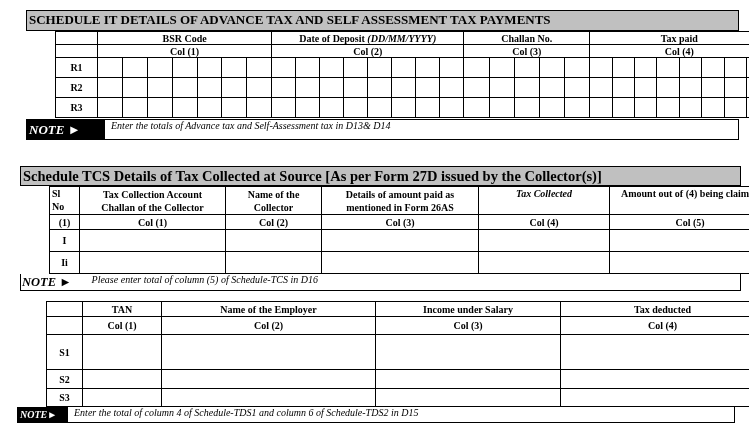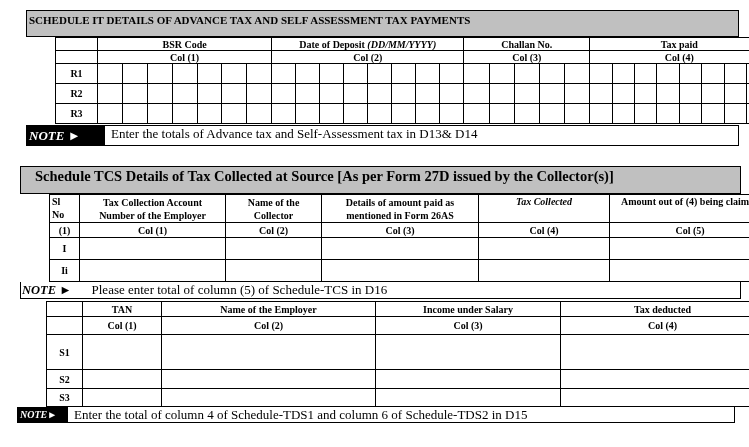--- a/index.html
+++ b/index.html
@@ -8,30 +8,30 @@
   .sec { position:absolute; }
   .title { background:#c0c0c0; border:1.5px solid #000; font-weight:bold; box-sizing:border-box;
            white-space:nowrap; overflow:hidden; }
   table { border-collapse:collapse; table-layout:fixed; width:100%; }
   td { border:1px solid #000; padding:0; font-size:10px; font-weight:bold; text-align:center;
        vertical-align:middle; overflow:hidden; white-space:nowrap; }
   .outer { border:1.5px solid #000; box-sizing:border-box;margin-left:29px; }
   .note { display:flex; align-items:flex-start; border:1.5px solid #000; border-top:none; box-sizing:border-box; }
   .note-label { background:#000; color:#fff; font-weight:bold; font-style:italic; height:100%;
                 display:flex; align-items:center; box-sizing:border-box; }
-  .note-text { font-size:13px; padding-left:6px; white-space:nowrap; }
+  .note-text { font-style:italic; font-size:10px; padding-left:6px; white-space:nowrap; }
   .wrap { white-space:normal; line-height:13px; }
   .left { text-align:left; padding-left:2px; }
   .ital { font-style:italic; }
 </style>
 </head>
 <body>
 
 <div class="sec" style="left:26px; top:10px; width:713px;">
-  <div class="title" style="height:27px; font-size:11px; line-height:18px; padding-left:2px;">SCHEDULE IT  DETAILS OF ADVANCE TAX AND SELF ASSESSMENT TAX PAYMENTS</div>
+  <div class="title" style="height:21px; font-size:13px; line-height:18px; padding-left:2px;">SCHEDULE IT  DETAILS OF ADVANCE TAX AND SELF ASSESSMENT TAX PAYMENTS</div>
   <table class="outer" style="border-top:none;">
     <colgroup>
       <col style="width:42px">
       <col span="7" style="width:24.9px">
       <col span="8" style="width:24px">
       <col span="5" style="width:25.2px">
       <col span="8" style="width:22.4px">
     </colgroup>
     <tbody>
         <tr style="height:13px;">
@@ -143,39 +143,39 @@
     </tr>
   </tbody>
     </table>
   <div class="note" style="height:21px; margin-top:1px; border-top:1.5px solid #000;">
     <div class="note-label" style="width:78px; font-size:13px; padding-left:2px;">NOTE ►</div>
     <div class="note-text">Enter the totals of Advance tax and Self-Assessment tax  in D13&amp; D14</div>
   </div>
 </div>
 
 <div class="sec" style="left:20px; top:166px; width:721px;">
-  <div class="title" style="height:28px; font-size:14.5px; line-height:18px; padding-left:14px; border-left:1.5px solid #000;">Schedule TCS   Details of Tax Collected at Source [As per Form 27D issued by the Collector(s)]</div>
+  <div class="title" style="height:20px; font-size:14.5px; line-height:18px; padding-left:2px; border-left:1.5px solid #000;">Schedule TCS   Details of Tax Collected at Source [As per Form 27D issued by the Collector(s)]</div>
   <table class="outer" style="border-top:none;">
     <colgroup>
       <col style="width:30px">
       <col style="width:146px">
       <col style="width:96px">
       <col style="width:157px">
       <col style="width:131px">
       <col style="width:161px">
     </colgroup>
     <tbody>
         <tr style="height:28px;">
       <td class="wrap left" style="vertical-align:top;">
         <div>Sl</div>
             <div>No</div>
       </td>
       <td class="wrap">
         <div>Tax Collection Account</div>
-            <div>Number of the Employer</div>
+            <div>Challan of the Collector</div>
       </td>
       <td class="wrap">
         <div>Name of the</div>
             <div>Collector</div>
       </td>
       <td class="wrap">
         <div>Details of amount paid as</div>
             <div>mentioned in Form 26AS</div>
       </td>
       <td class="wrap" style="vertical-align:top;font-style:italic;">

